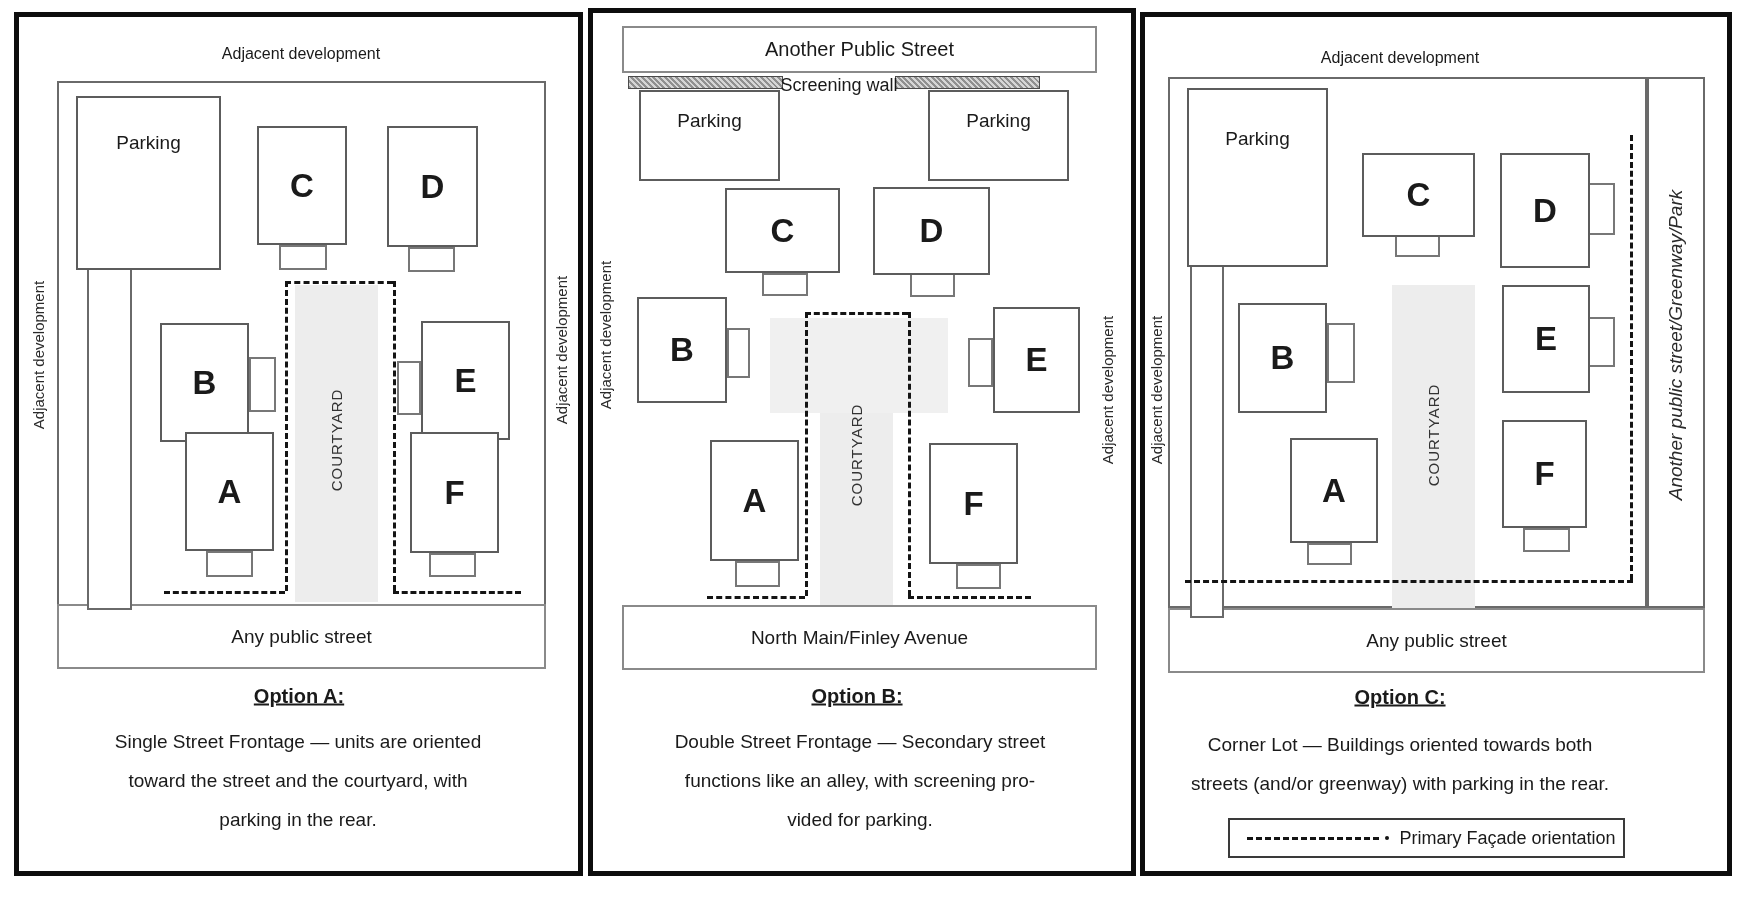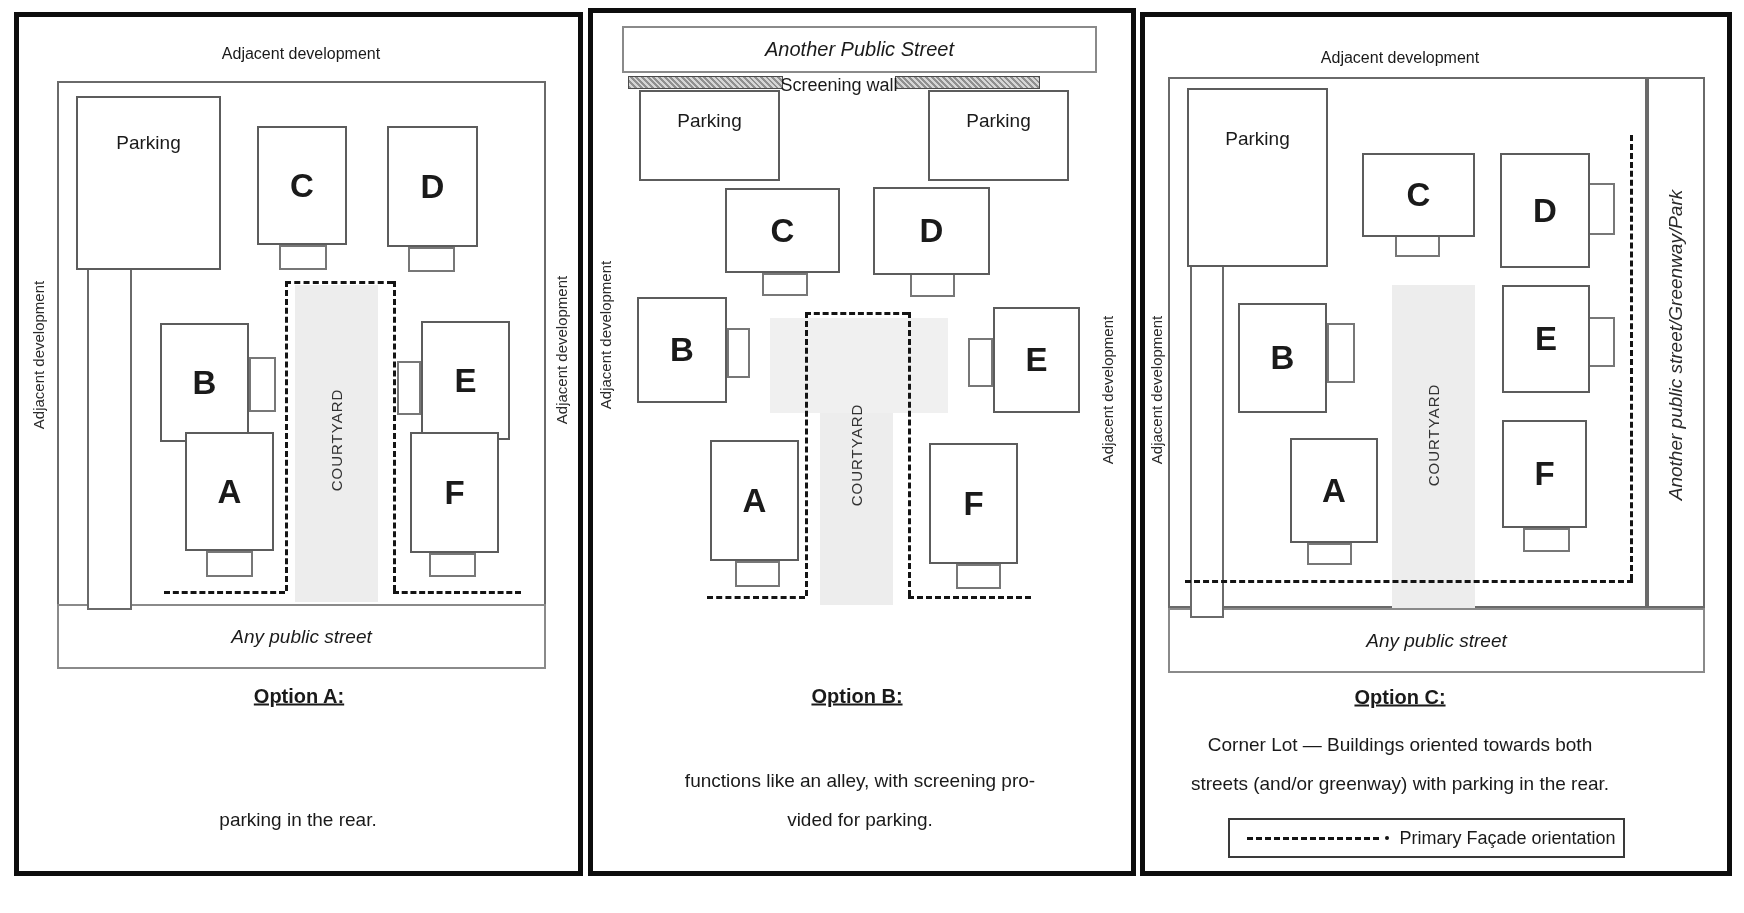--- a/index.html
+++ b/index.html
@@ -1,21 +1,21 @@
 <!DOCTYPE html>
 <html><head>
 <meta charset="utf-8">
 <style>
   html,body{margin:0;padding:0;background:#ffffff;}
   #stage{position:relative;width:1744px;height:913px;background:#ffffff;
          font-family:"Liberation Sans",sans-serif;color:#1a1a1a;overflow:hidden;}
   .panel{position:absolute;border:5px solid #0d0d0d;background:#ffffff;box-sizing:border-box;}
   .site{position:absolute;border:2px solid #6a6a6a;background:#ffffff;box-sizing:border-box;}
   .band{position:absolute;border:2px solid #8a8a8a;background:#ffffff;box-sizing:border-box;
-        display:flex;align-items:center;justify-content:center;font-style:italic;font-size:19px;}
+        display:flex;align-items:center;justify-content:center;font-size:19px;}
   .bldg{position:absolute;border:2px solid #5c5c5c;background:#ffffff;box-sizing:border-box;
         display:flex;align-items:center;justify-content:center;font-weight:700;font-size:33px;z-index:6;}
   .parking{font-weight:400;font-size:19px;align-items:flex-start;padding-top:34px;}
   .porch{position:absolute;border:2px solid #777777;background:#ffffff;box-sizing:border-box;z-index:5;}
   .court{position:absolute;background:#ededed;z-index:1;}
   .vtext{position:absolute;transform:translate(-50%,-50%) rotate(-90deg);white-space:nowrap;
          font-size:15px;color:#2a2a2a;z-index:7;}
   .courtlab{font-size:15px;letter-spacing:1px;color:#333;z-index:7;}
   .hlabel{position:absolute;transform:translate(-50%,-50%);white-space:nowrap;font-size:16px;z-index:7;}
   .dash-h{position:absolute;border-top:3px dashed #141414;z-index:4;}
@@ -69,39 +69,44 @@
   <div class="porch" style="left:249px;top:357px;width:27px;height:55px;"></div>
   <div class="bldg" style="left:160px;top:323px;width:89px;height:119px;">B</div>
   <div class="porch" style="left:397px;top:361px;width:24px;height:54px;"></div>
   <div class="bldg" style="left:421px;top:321px;width:89px;height:119px;">E</div>
   <div class="porch" style="left:206px;top:551px;width:47px;height:26px;"></div>
   <div class="bldg" style="left:185px;top:432px;width:89px;height:119px;">A</div>
   <div class="porch" style="left:429px;top:553px;width:47px;height:24px;"></div>
   <div class="bldg" style="left:410px;top:432px;width:89px;height:121px;">F</div>
 
   <div class="opt" style="left:299px;top:696px;">Option A:</div>
+  <div class="cap" style="left:298px;top:742px;">Single Street Frontage — units are oriented</div>
+  <div class="cap" style="left:298px;top:781px;">toward the street and the courtyard, with</div>
   <div class="cap" style="left:298px;top:820px;">parking in the rear.</div>
 
   <div class="panel" style="left:588px;top:8px;width:548px;height:868px;"></div>
 
   <div class="band" style="left:622px;top:26px;width:475px;height:47px;font-size:20px;">
     <span>Another Public Street</span>
   </div>
 
   <div class="bar" style="left:628px;top:76px;width:155px;"></div>
   <div class="bar" style="left:895px;top:76px;width:145px;"></div>
   <div class="barlab" style="left:839px;top:85px;">Screening wall</div>
 
   <div class="vtext" style="left:605px;top:335px;">Adjacent development</div>
   <div class="vtext" style="left:1107px;top:390px;">Adjacent development</div>
 
   <div class="court" style="left:770px;top:318px;width:178px;height:95px;background:#f0f0f0;"></div>
   <div class="court" style="left:820px;top:413px;width:73px;height:192px;"></div>
   <div class="vtext courtlab" style="left:856px;top:455px;">COURTYARD</div>
 
+  <div class="band" style="left:622px;top:605px;width:475px;height:65px;">
+    <span>North Main/Finley Avenue</span>
+  </div>
 
   <div class="dash-h" style="left:805px;top:312px;width:103px;"></div>
   <div class="dash-v" style="left:805px;top:312px;height:284px;"></div>
   <div class="dash-v" style="left:908px;top:312px;height:284px;"></div>
   <div class="dash-h" style="left:707px;top:596px;width:98px;"></div>
   <div class="dash-h" style="left:908px;top:596px;width:123px;"></div>
 
   <div class="bldg parking" style="left:639px;top:90px;width:141px;height:91px;padding-top:18px;">Parking</div>
   <div class="bldg parking" style="left:928px;top:90px;width:141px;height:91px;padding-top:18px;">Parking</div>
   <div class="porch" style="left:762px;top:273px;width:46px;height:23px;"></div>
@@ -111,20 +116,21 @@
   <div class="porch" style="left:727px;top:328px;width:23px;height:50px;"></div>
   <div class="bldg" style="left:637px;top:297px;width:90px;height:106px;">B</div>
   <div class="porch" style="left:968px;top:338px;width:25px;height:49px;"></div>
   <div class="bldg" style="left:993px;top:307px;width:87px;height:106px;">E</div>
   <div class="porch" style="left:735px;top:561px;width:45px;height:26px;"></div>
   <div class="bldg" style="left:710px;top:440px;width:89px;height:121px;">A</div>
   <div class="porch" style="left:956px;top:564px;width:45px;height:25px;"></div>
   <div class="bldg" style="left:929px;top:443px;width:89px;height:121px;">F</div>
 
   <div class="opt" style="left:857px;top:696px;">Option B:</div>
+  <div class="cap" style="left:860px;top:742px;">Double Street Frontage — Secondary street</div>
   <div class="cap" style="left:860px;top:781px;">functions like an alley, with screening pro-</div>
   <div class="cap" style="left:860px;top:820px;">vided for parking.</div>
 
   <div class="panel" style="left:1140px;top:12px;width:592px;height:864px;"></div>
 
   <div class="hlabel" style="left:1400px;top:58px;">Adjacent development</div>
   <div class="vtext" style="left:1156px;top:390px;">Adjacent development</div>
 
   <div class="site" style="left:1168px;top:77px;width:479px;height:531px;"></div>
   <div class="site" style="left:1647px;top:77px;width:58px;height:531px;"></div>

